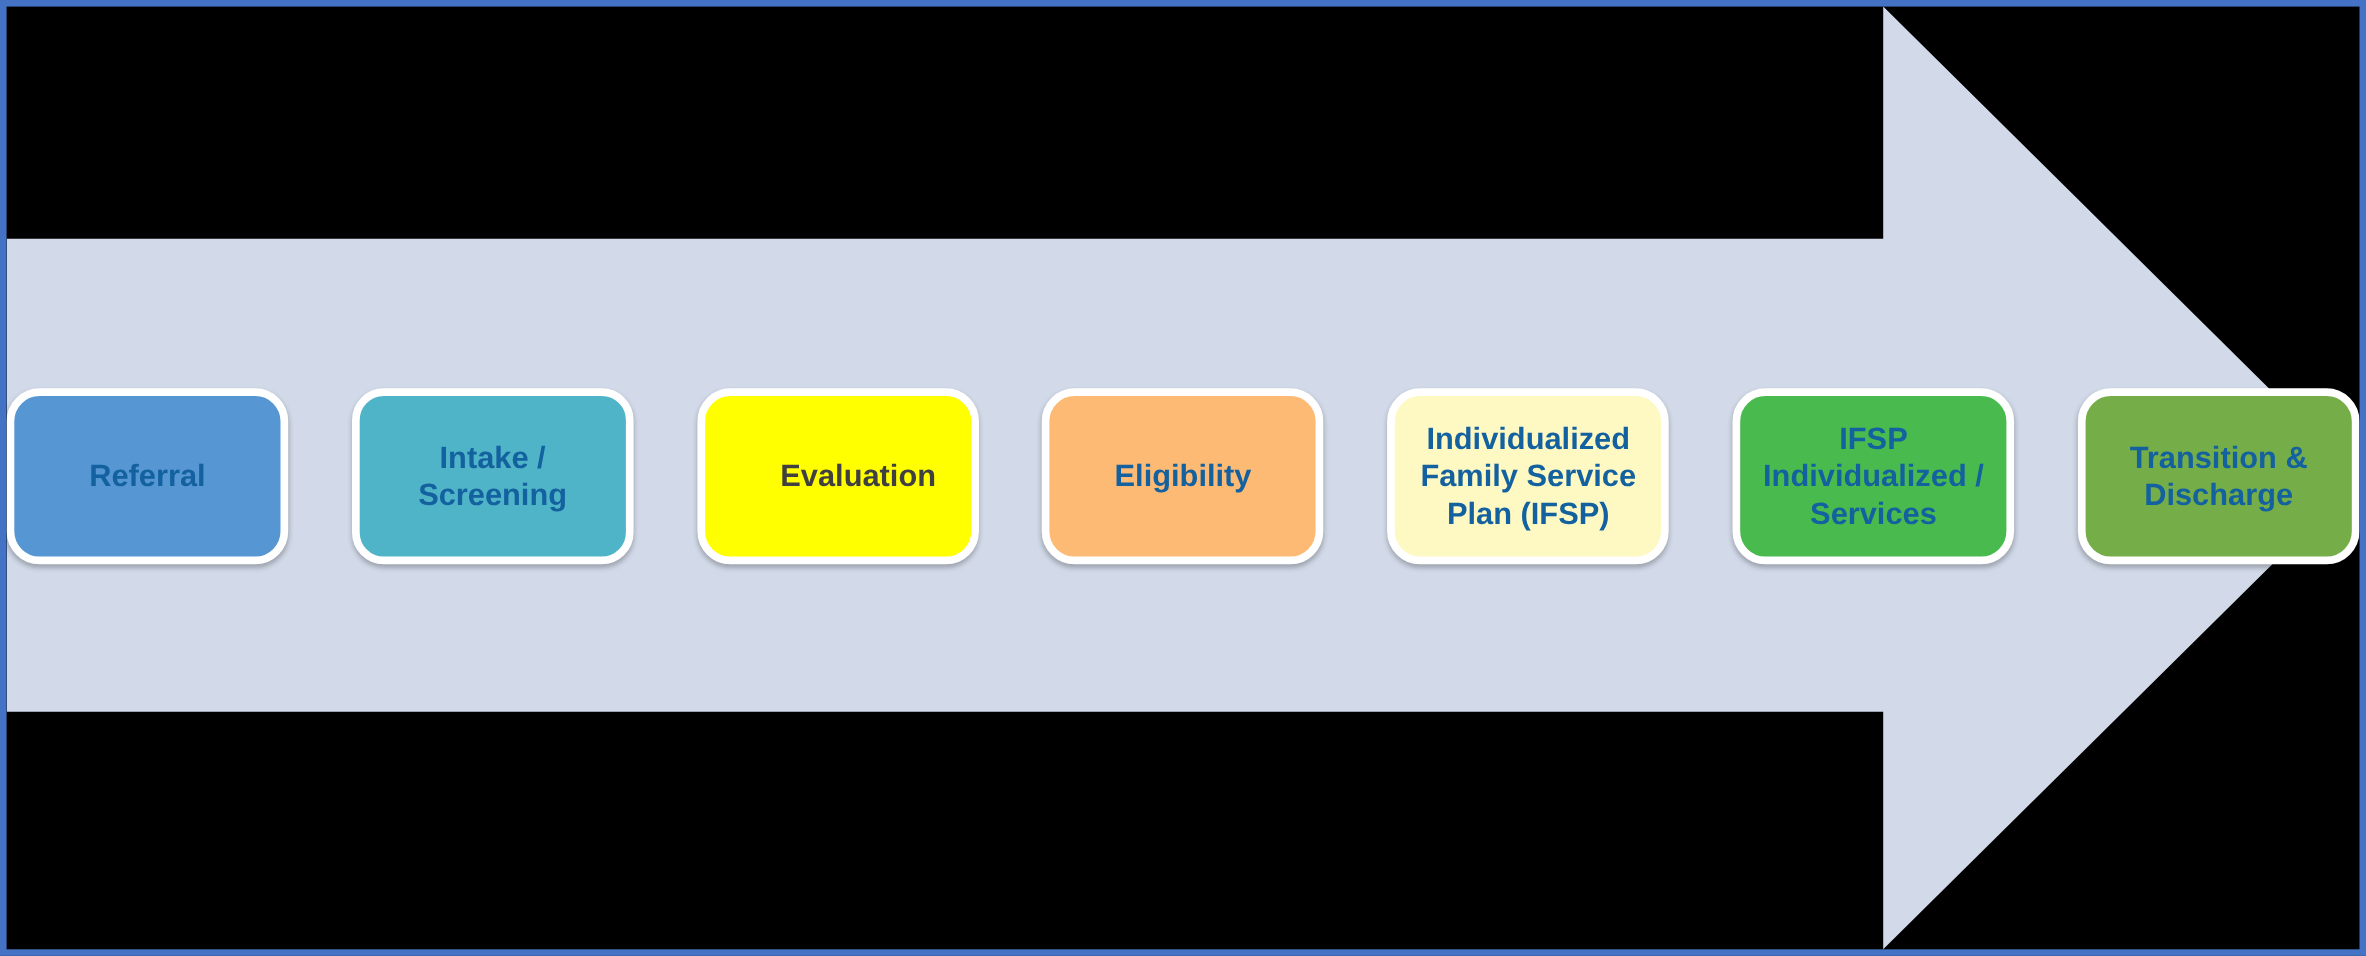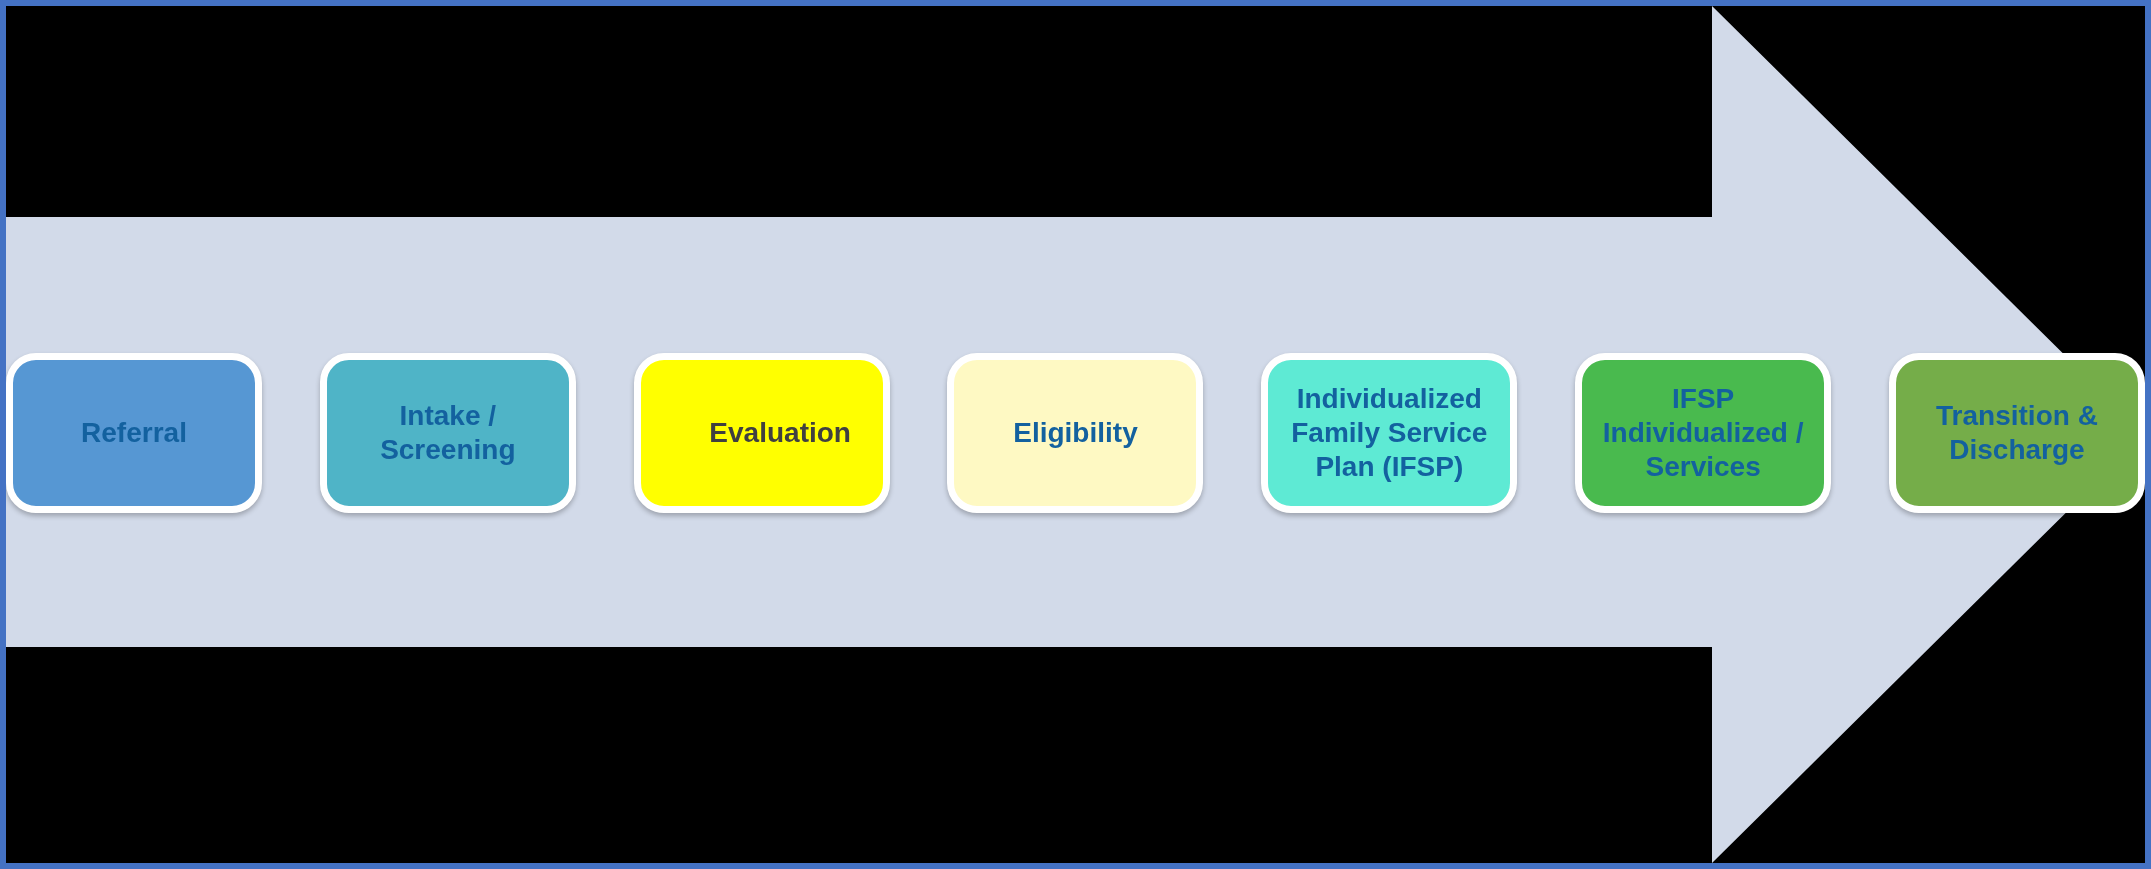--- a/index.html
+++ b/index.html
@@ -68,24 +68,24 @@
 
   <div class="step" style="background: rgb(86, 151, 211); border-color: rgb(255, 255, 255);">
         <span class="step-label" style="color: rgb(19, 97, 159);">Referral</span>
       </div>
       <div class="step" style="background: rgb(79, 180, 199); border-color: rgb(255, 255, 255); border-radius: 29px;">
         <span class="step-label" style="color: rgb(19, 97, 159);">Intake / Screening</span>
       </div>
       <div class="step" style="background: rgb(255, 255, 0); border-color: rgb(255, 255, 255);">
         <span class="step-label" style="color: #404040; margin-left: 37px;">Evaluation</span>
       </div>
-      <div class="step" style="background: #fef9c3; border-color: rgb(255, 255, 255);">
+      <div class="step" style="background: #fdba74; border-color: rgb(255, 255, 255);">
         <span class="step-label" style="color: rgb(19, 97, 159);">Eligibility</span>
       </div>
-      <div class="step" style="background: #5eead4; border-color: rgb(255, 255, 255);">
+      <div class="step" style="background: #fef9c3; border-color: rgb(255, 255, 255);">
         <span class="step-label" style="color: rgb(19, 97, 159);">Individualized Family Service Plan (IFSP)</span>
       </div>
       <div class="step" style="background: rgb(73, 186, 78); border-color: rgb(255, 255, 255);">
         <span class="step-label" style="color: rgb(19, 97, 159);">IFSP Individualized / Services</span>
       </div>
       <div class="step" style="background: rgb(117, 173, 73); border-color: rgb(255, 255, 255); text-align: center;">
         <span class="step-label" style="color: rgb(19, 97, 159);">Transition &amp; Discharge</span>
       </div>
     </div>
 

